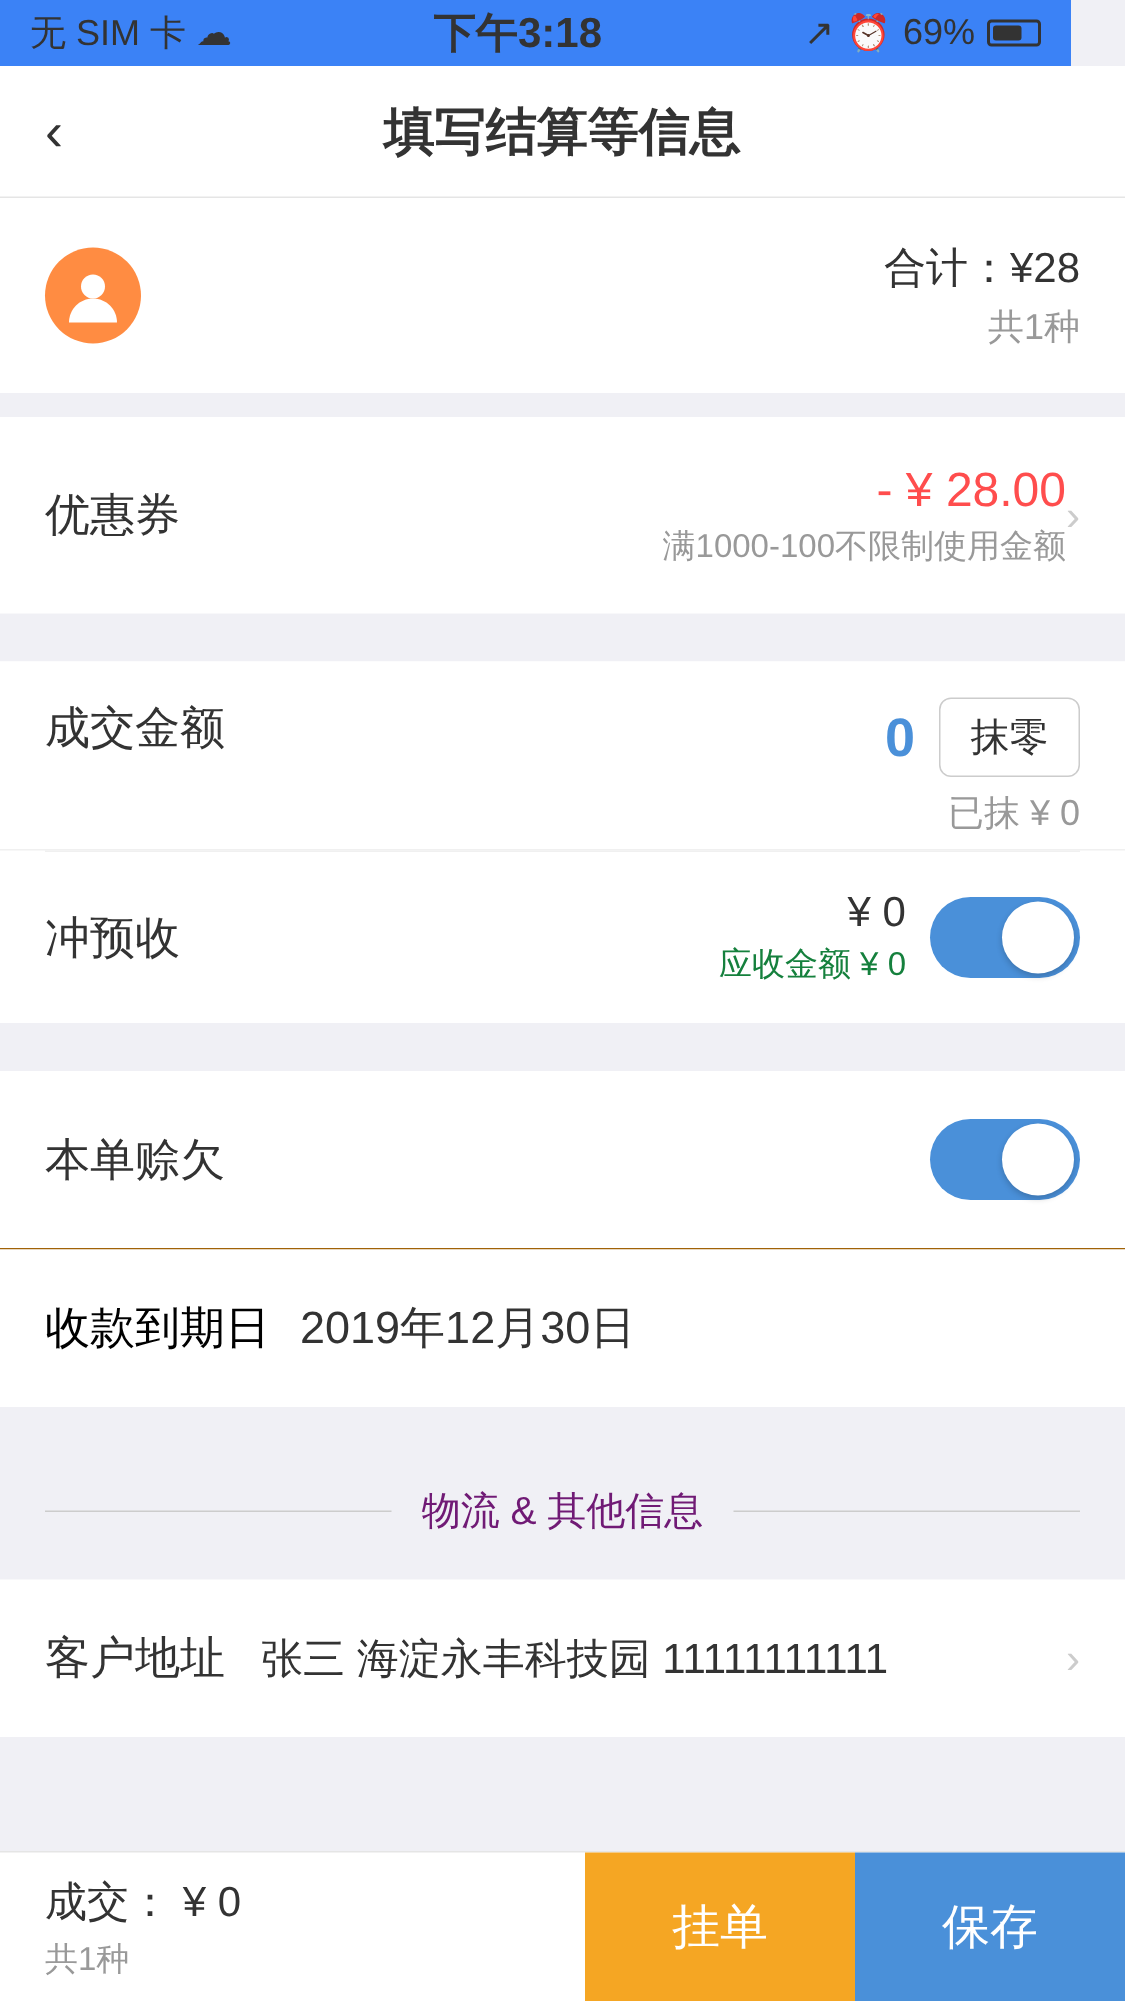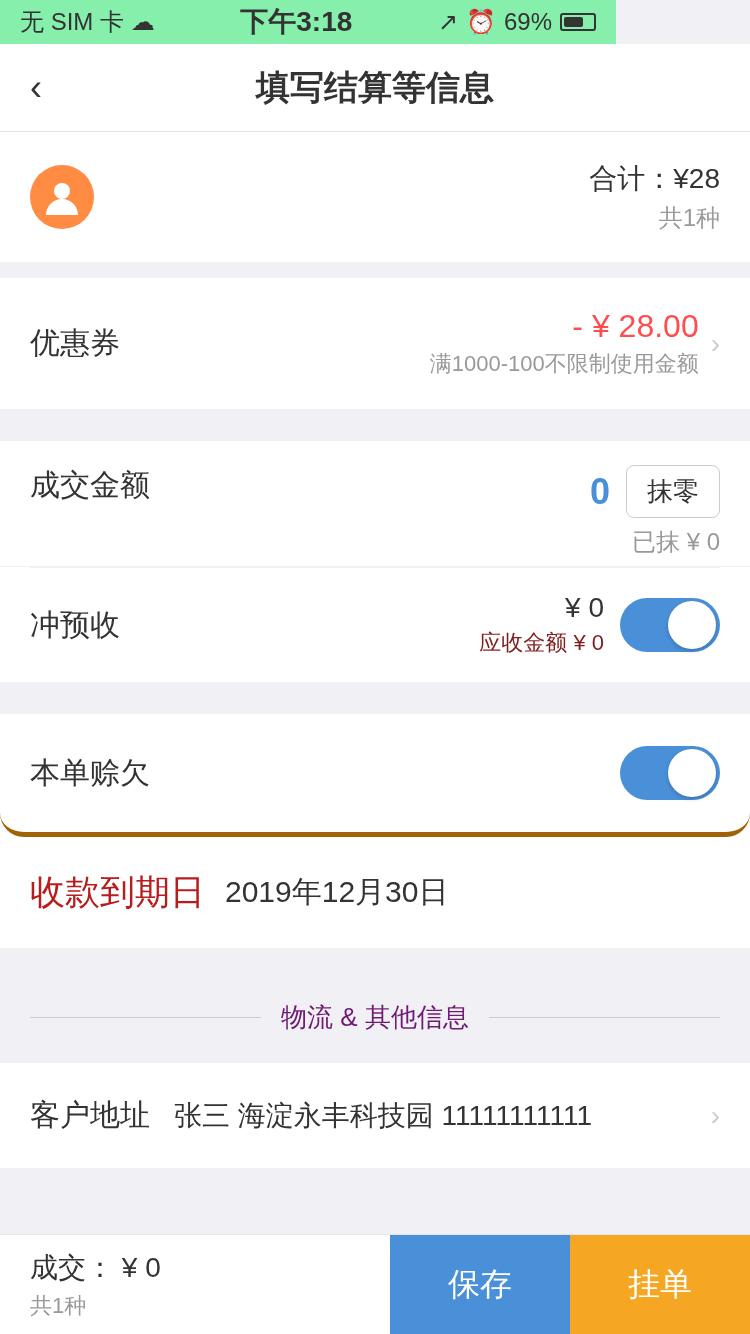--- a/index.html
+++ b/index.html
@@ -9,23 +9,23 @@
       min-height: 1334px;
       font-family: -apple-system, "PingFang SC", "Helvetica Neue", Arial, sans-serif;
       background: #f0f0f5;
       font-size: 28px;
       color: #333;
       position: relative;
     }
 
     
     .status-bar {
-      width: 616px;
+      width: 714px;
       height: 44px;
-      background: #86efac;
+      background: #3b82f6;
       display: flex;
       align-items: center;
       justify-content: space-between;
       padding: 0 20px;
       font-size: 24px;
       font-weight: 500;
     }
     .status-left {
       display: flex;
       align-items: center;
@@ -128,21 +128,20 @@
     .form-row:last-child {
       border-bottom: none;
     }
     .row-label {
       font-size: 30px;
       color: #333;
     }
     .row-right {
       display: flex;
       align-items: center;
-      gap: 12px;
     }
     .row-value {
       text-align: right;
     }
     .discount-amount {
       font-size: 32px;
       color: #ff4d4d;
       font-weight: 500;
     }
     .discount-desc {
@@ -194,21 +193,21 @@
     }
     .deduct-value {
       text-align: right;
     }
     .deduct-main {
       font-size: 28px;
       color: #333;
     }
     .deduct-sub {
       font-size: 22px;
-      color: #7f1d1d;
+      color: #15803d;
       margin-top: 4px;
     }
 
     
     .toggle {
       width: 100px;
       height: 54px;
       border-radius: 27px;
       background: #4a90d9;
       position: relative;
@@ -225,39 +224,38 @@
       box-shadow: 0 2px 4px rgba(0,0,0,0.2);
     }
 
     
     .debt-row {
       display: flex;
       align-items: center;
       justify-content: space-between;
       padding: 32px 30px;
       background: #fff;
-      border-bottom: 5px solid #a16207;
-      border-radius: 24px;
+      border-bottom: 1px solid #a16207;
     }
     .debt-label {
       font-size: 30px;
       color: #333;
     }
 
     
     .due-date-row {
       display: flex;
       align-items: center;
       padding: 32px 30px;
       background: #fff;
       gap: 20px;
     }
     .due-date-label {
-      font-size: 35px;
-      color: #b91c1c;
+      font-size: 30px;
+      color: #000000;
     }
     .due-date-value {
       font-size: 30px;
       color: #333;
     }
 
     
     .section-divider {
       background: #f0f0f5;
       height: 16px;
@@ -473,15 +471,15 @@
 <div class="bottom-spacer"></div>
 
 <div class="bottom-bar">
   <div class="bottom-info">
     <div class="bottom-transaction">
       <span>成交：</span>
       <span>¥ 0</span>
     </div>
     <div class="bottom-count">共1种</div>
   </div>
+  <div class="bottom-btn btn-pending">挂单</div>
   <div class="bottom-btn btn-save">保存</div>
-  <div class="bottom-btn btn-pending">挂单</div>
 </div>
 
 </body></html>

